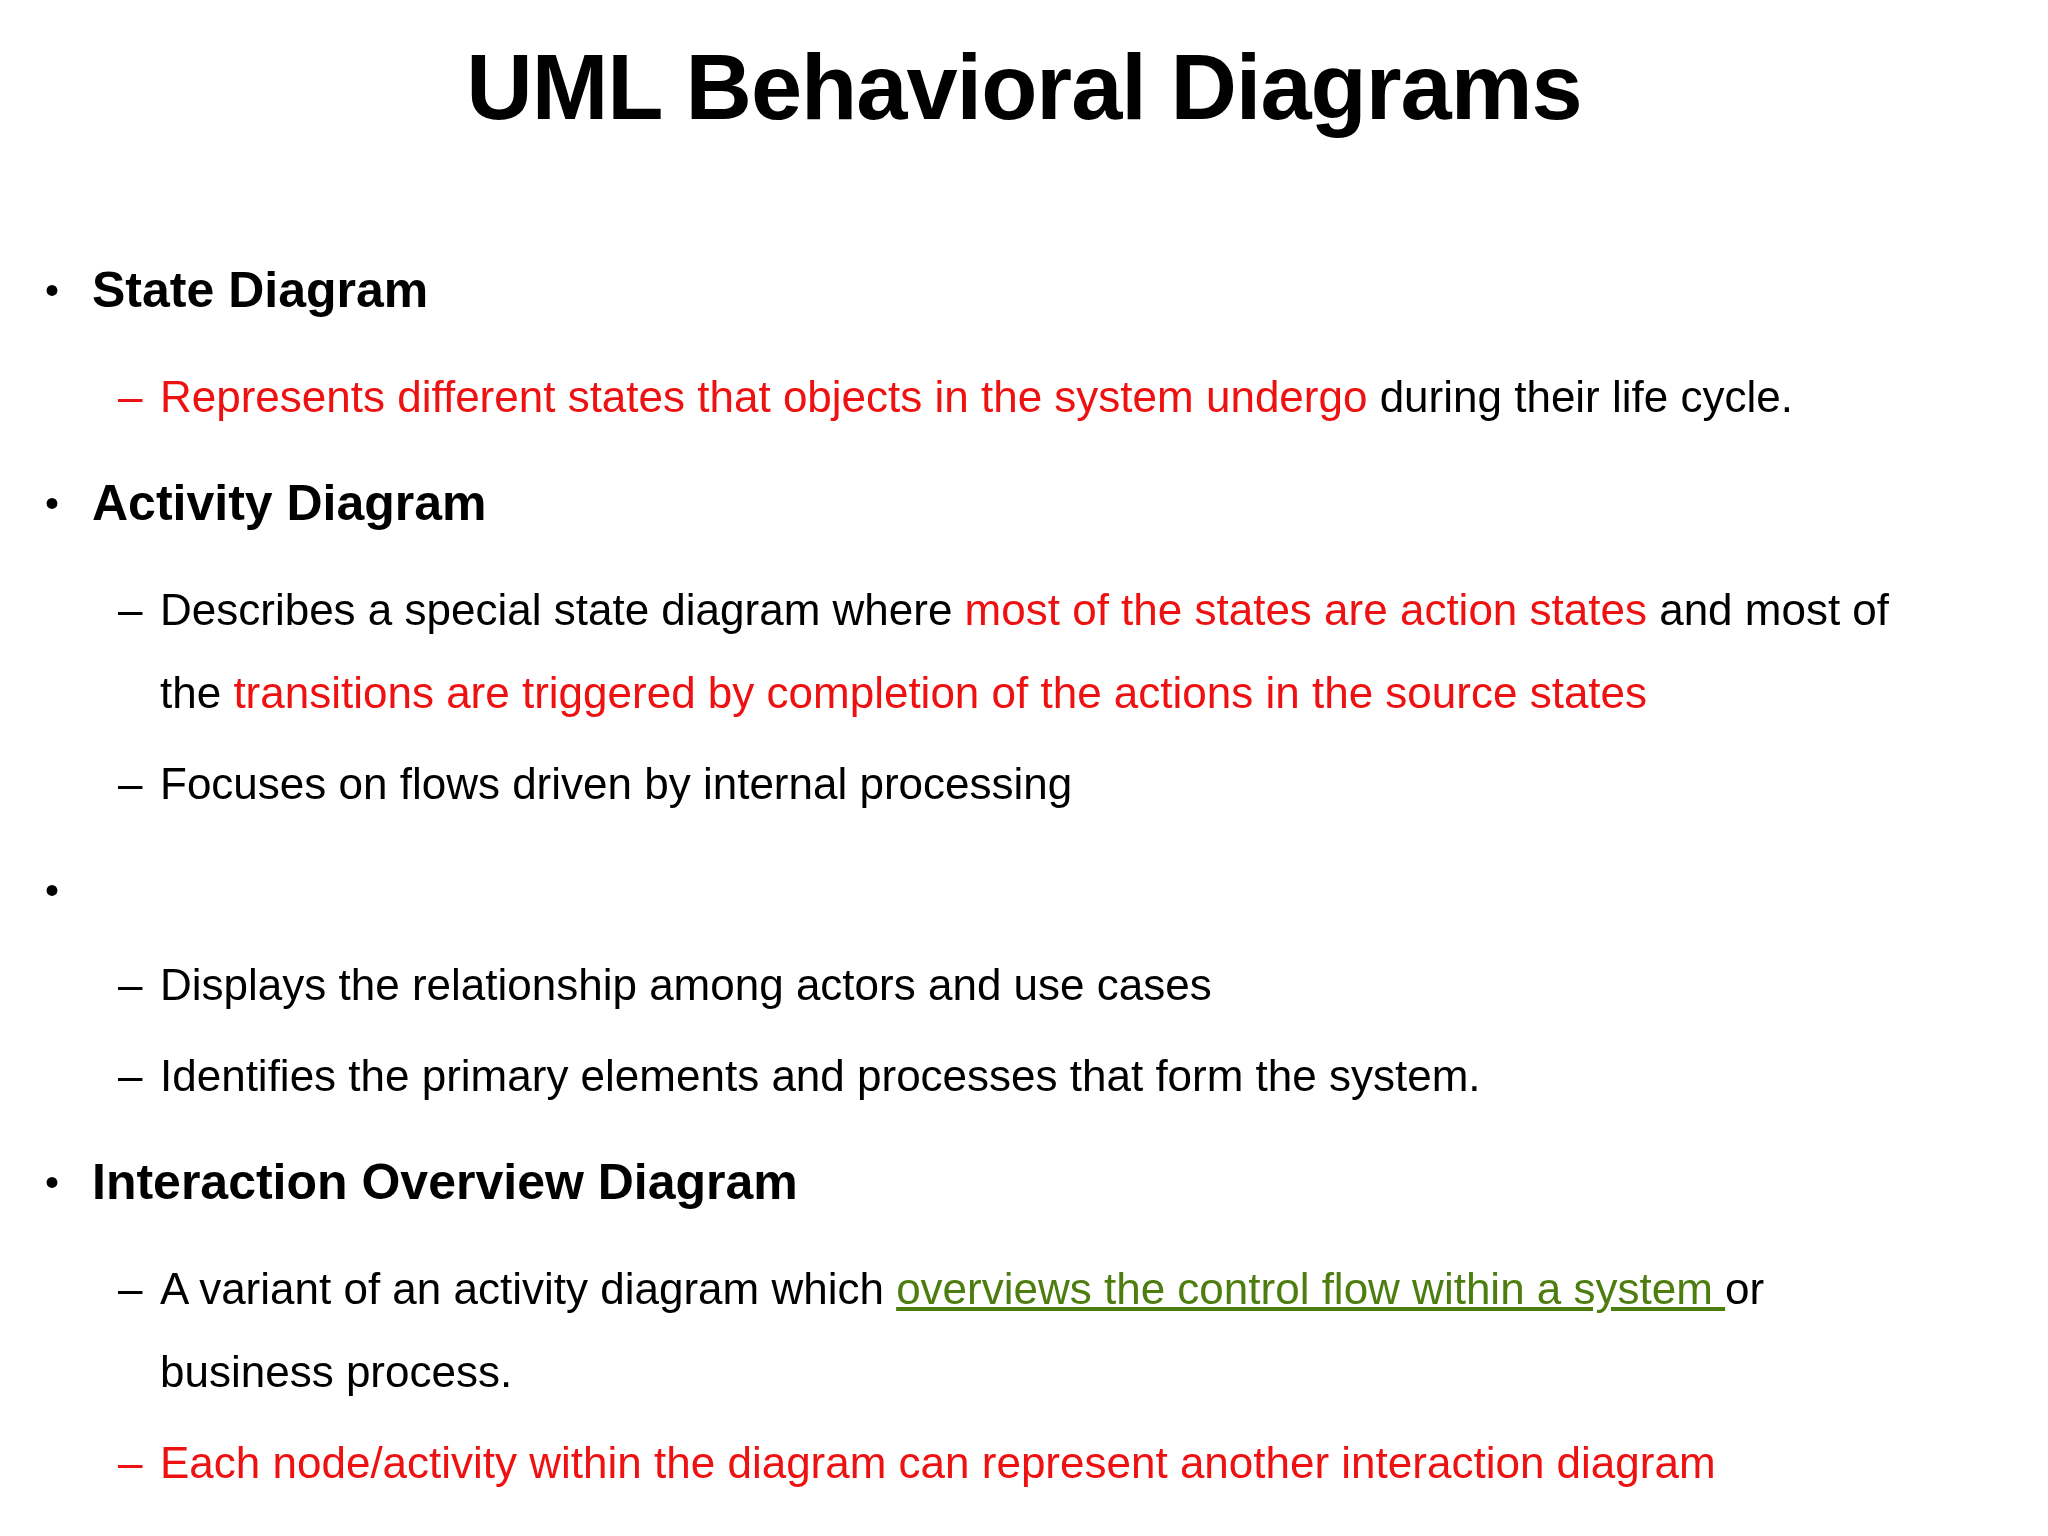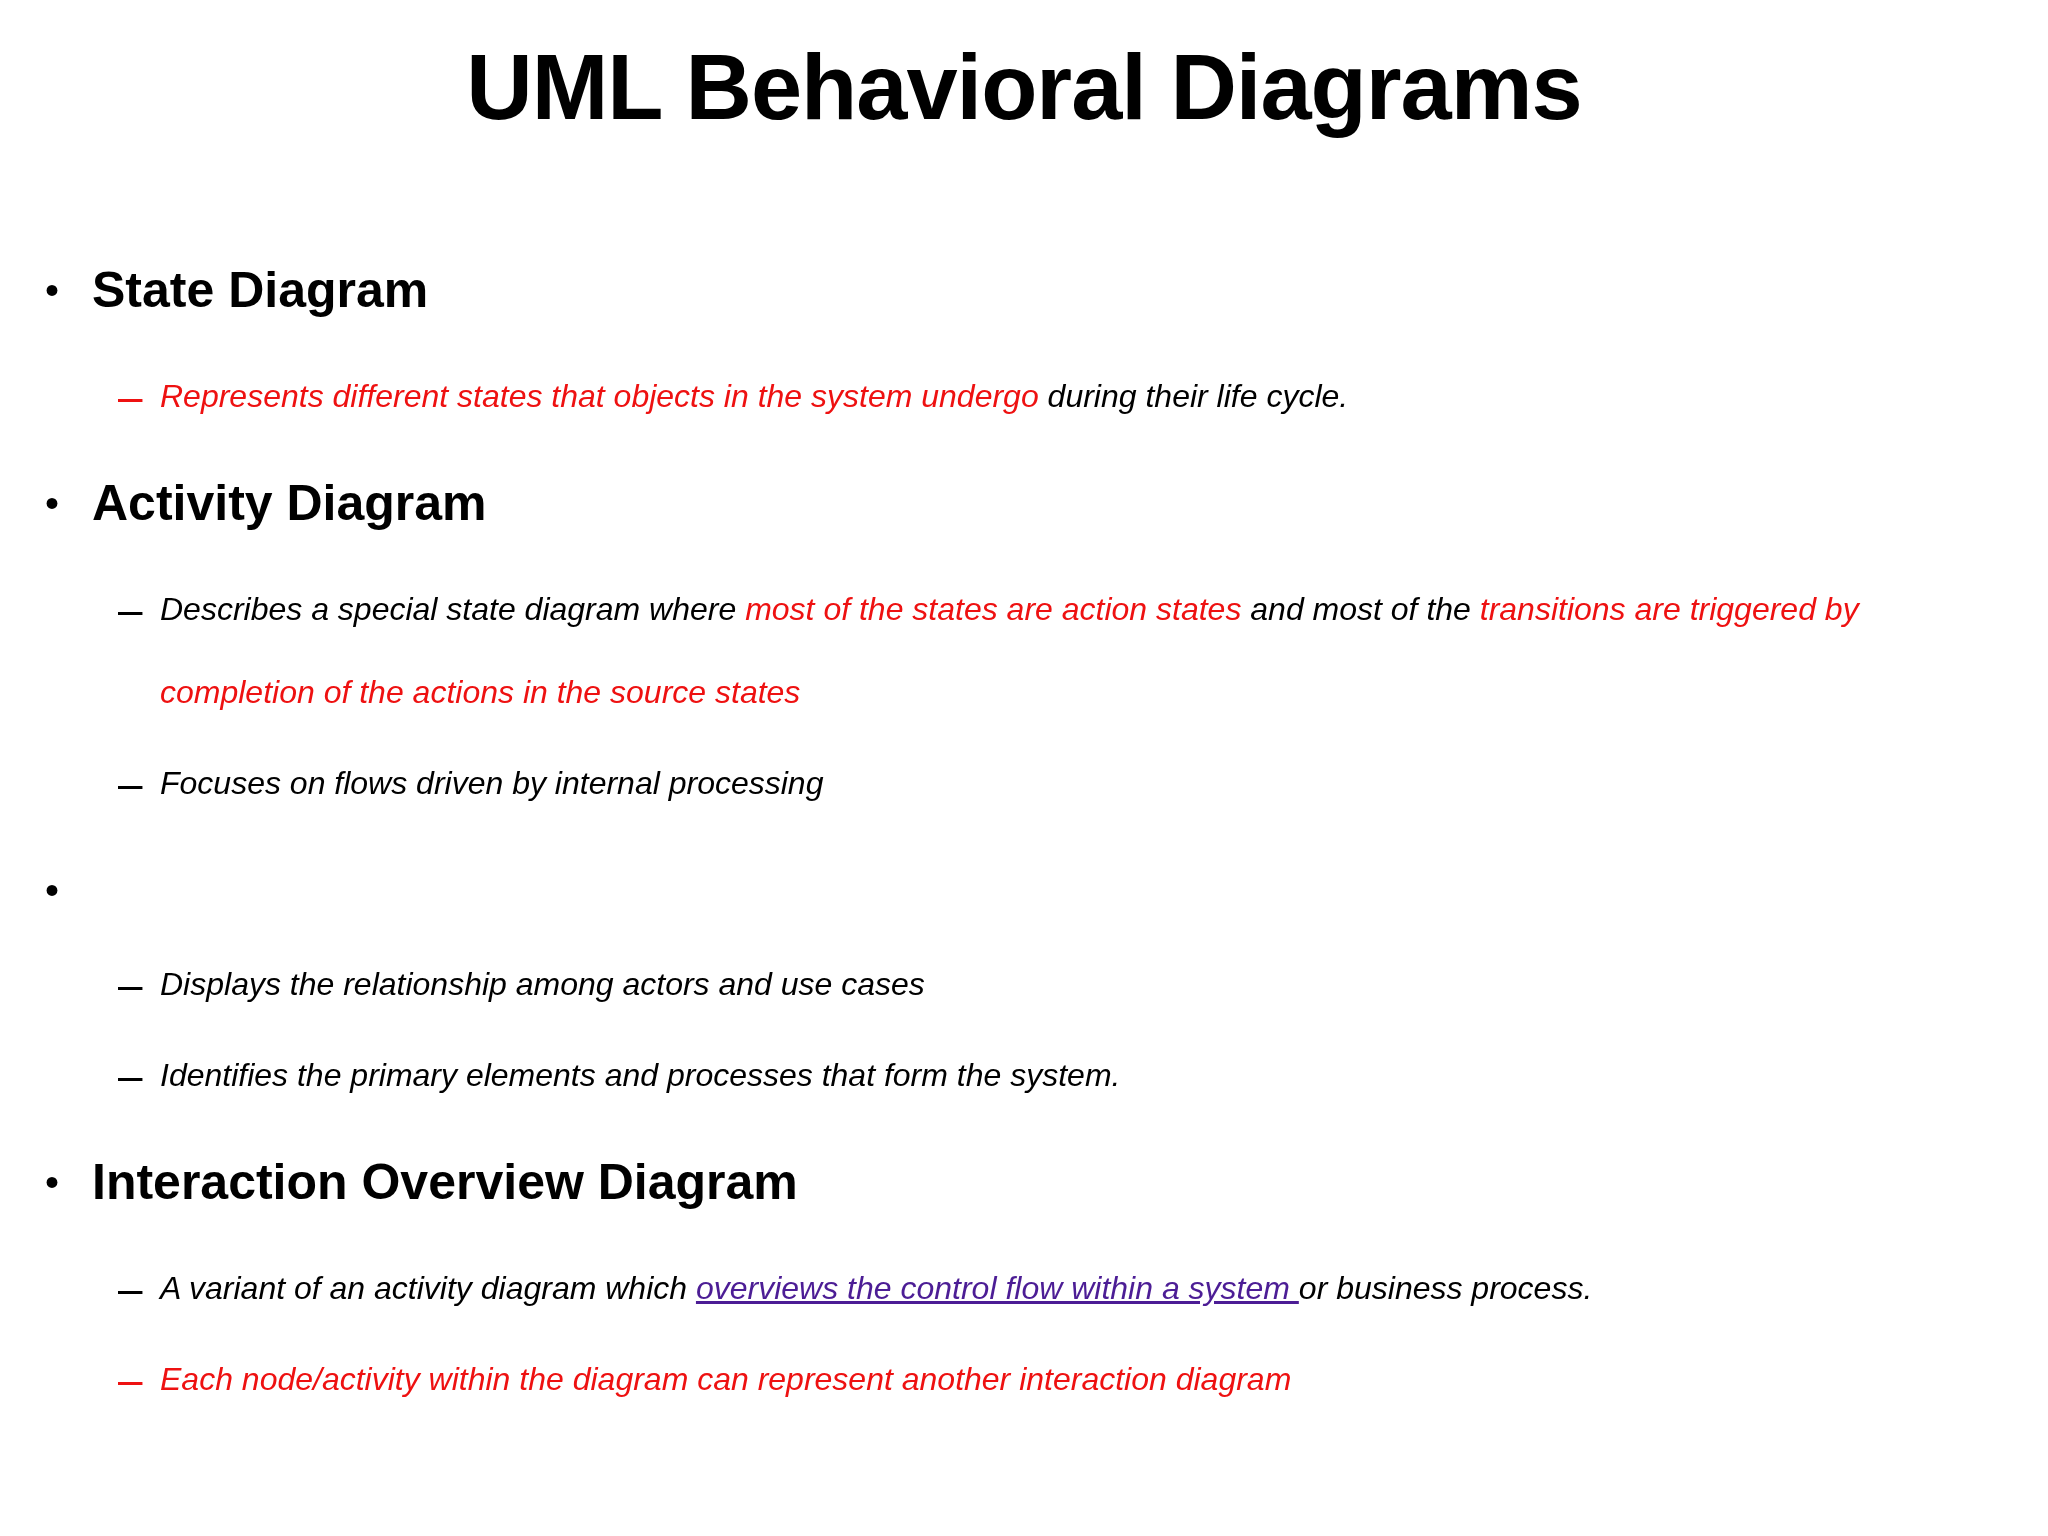--- a/index.html
+++ b/index.html
@@ -66,23 +66,22 @@
     line-height: 83px;
     margin-top: 8px;
     margin-left: 118px;
   }
   .dash-marker {
     flex: 0 0 42px;
     font-size: 44px;
     line-height: 83px;
   }
   .s-text {
-    font-size: 32px;
+    font-size: 44px;
     flex: 1 1 auto;
-    font-style: italic;
   }
   .seg-underline {
     text-decoration: underline;
   }
 </style>
 </head>
 <body>
 
 <div class="slide">
   <h1 class="slide-title">UML Behavioral Diagrams</h1>
@@ -117,20 +116,20 @@
       <div class="s-row">
         <span class="dash-marker" style="color: rgb(0, 0, 0);">–</span>
         <span class="s-text"><span style="color: rgb(0, 0, 0);">Identifies the primary elements and processes that form the system.</span></span>
       </div>
       <div class="h-row">
         <span class="bullet-marker">•</span>
         <span><span class="h-text">Interaction Overview Diagram</span></span>
       </div>
       <div class="s-row">
         <span class="dash-marker" style="color: rgb(0, 0, 0);">–</span>
-        <span class="s-text"><span style="color: rgb(0, 0, 0);">A variant of an activity diagram which </span><span class="seg-underline" style="color: #4c1d95;">overviews the control flow within a system </span><span style="color: rgb(0, 0, 0);">or business process.</span></span>
+        <span class="s-text"><span style="color: rgb(0, 0, 0);">A variant of an activity diagram which </span><span class="seg-underline" style="color: #4d7c0f;">overviews the control flow within a system </span><span style="color: rgb(0, 0, 0);">or business process.</span></span>
       </div>
       <div class="s-row">
         <span class="dash-marker" style="color: rgb(238, 17, 17);">–</span>
         <span class="s-text"><span style="color: rgb(238, 17, 17);">Each node/activity within the diagram can represent another interaction diagram</span></span>
       </div>
     </div>
 </div>
 
 </body></html>

